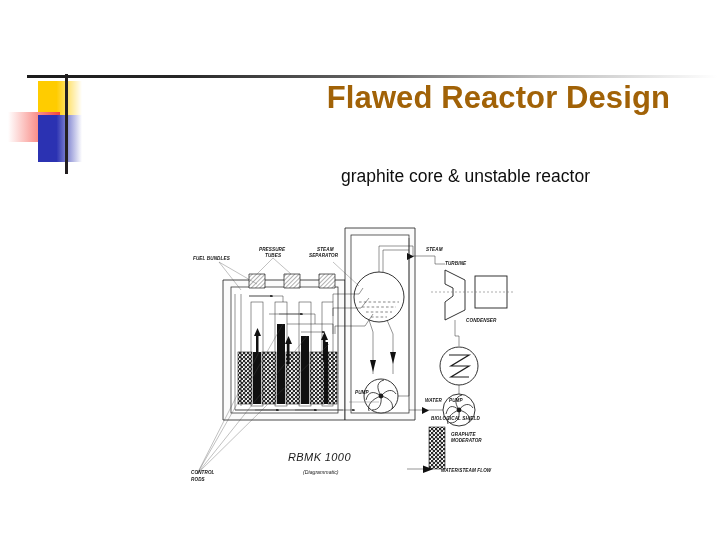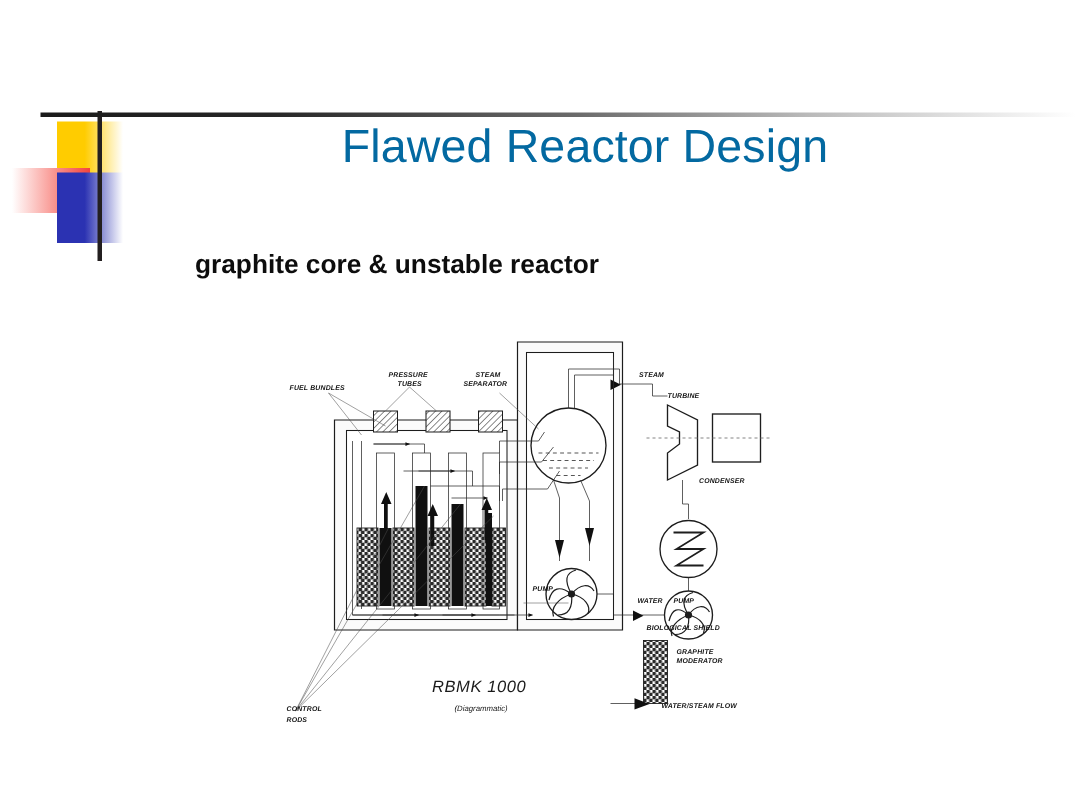--- a/index.html
+++ b/index.html
@@ -72,35 +72,35 @@
     height: 3px;
     background: linear-gradient(to right, #1b1b1b 0%, #262626 22%, #6b6b6b 52%, #b9b9b9 74%, #ffffff 100%);
   }
 
   
   .slide-title {
     position: absolute;
     left: 110px;
     top: 80px;
     width: 560px;
-    text-align: center;
+    text-align: right;
     font-size: 31px;
-    font-weight: normal;
-    color: #0369a1;
+    font-weight: bold;
+    color: #a16207;
     letter-spacing: 0.1px;
     white-space: nowrap;
   }
   .slide-subtitle {
     position: absolute;
     left: 130px;
     top: 166px;
     width: 460px;
-    text-align: left;
+    text-align: right;
     font-size: 17.5px;
-    font-weight: bold;
+    font-weight: normal;
     color: #0d0d0d;
     white-space: nowrap;
   }
 
   
   #diagram-wrap {
     position: absolute;
     left: 183px;
     top: 224px;
     width: 360px;

